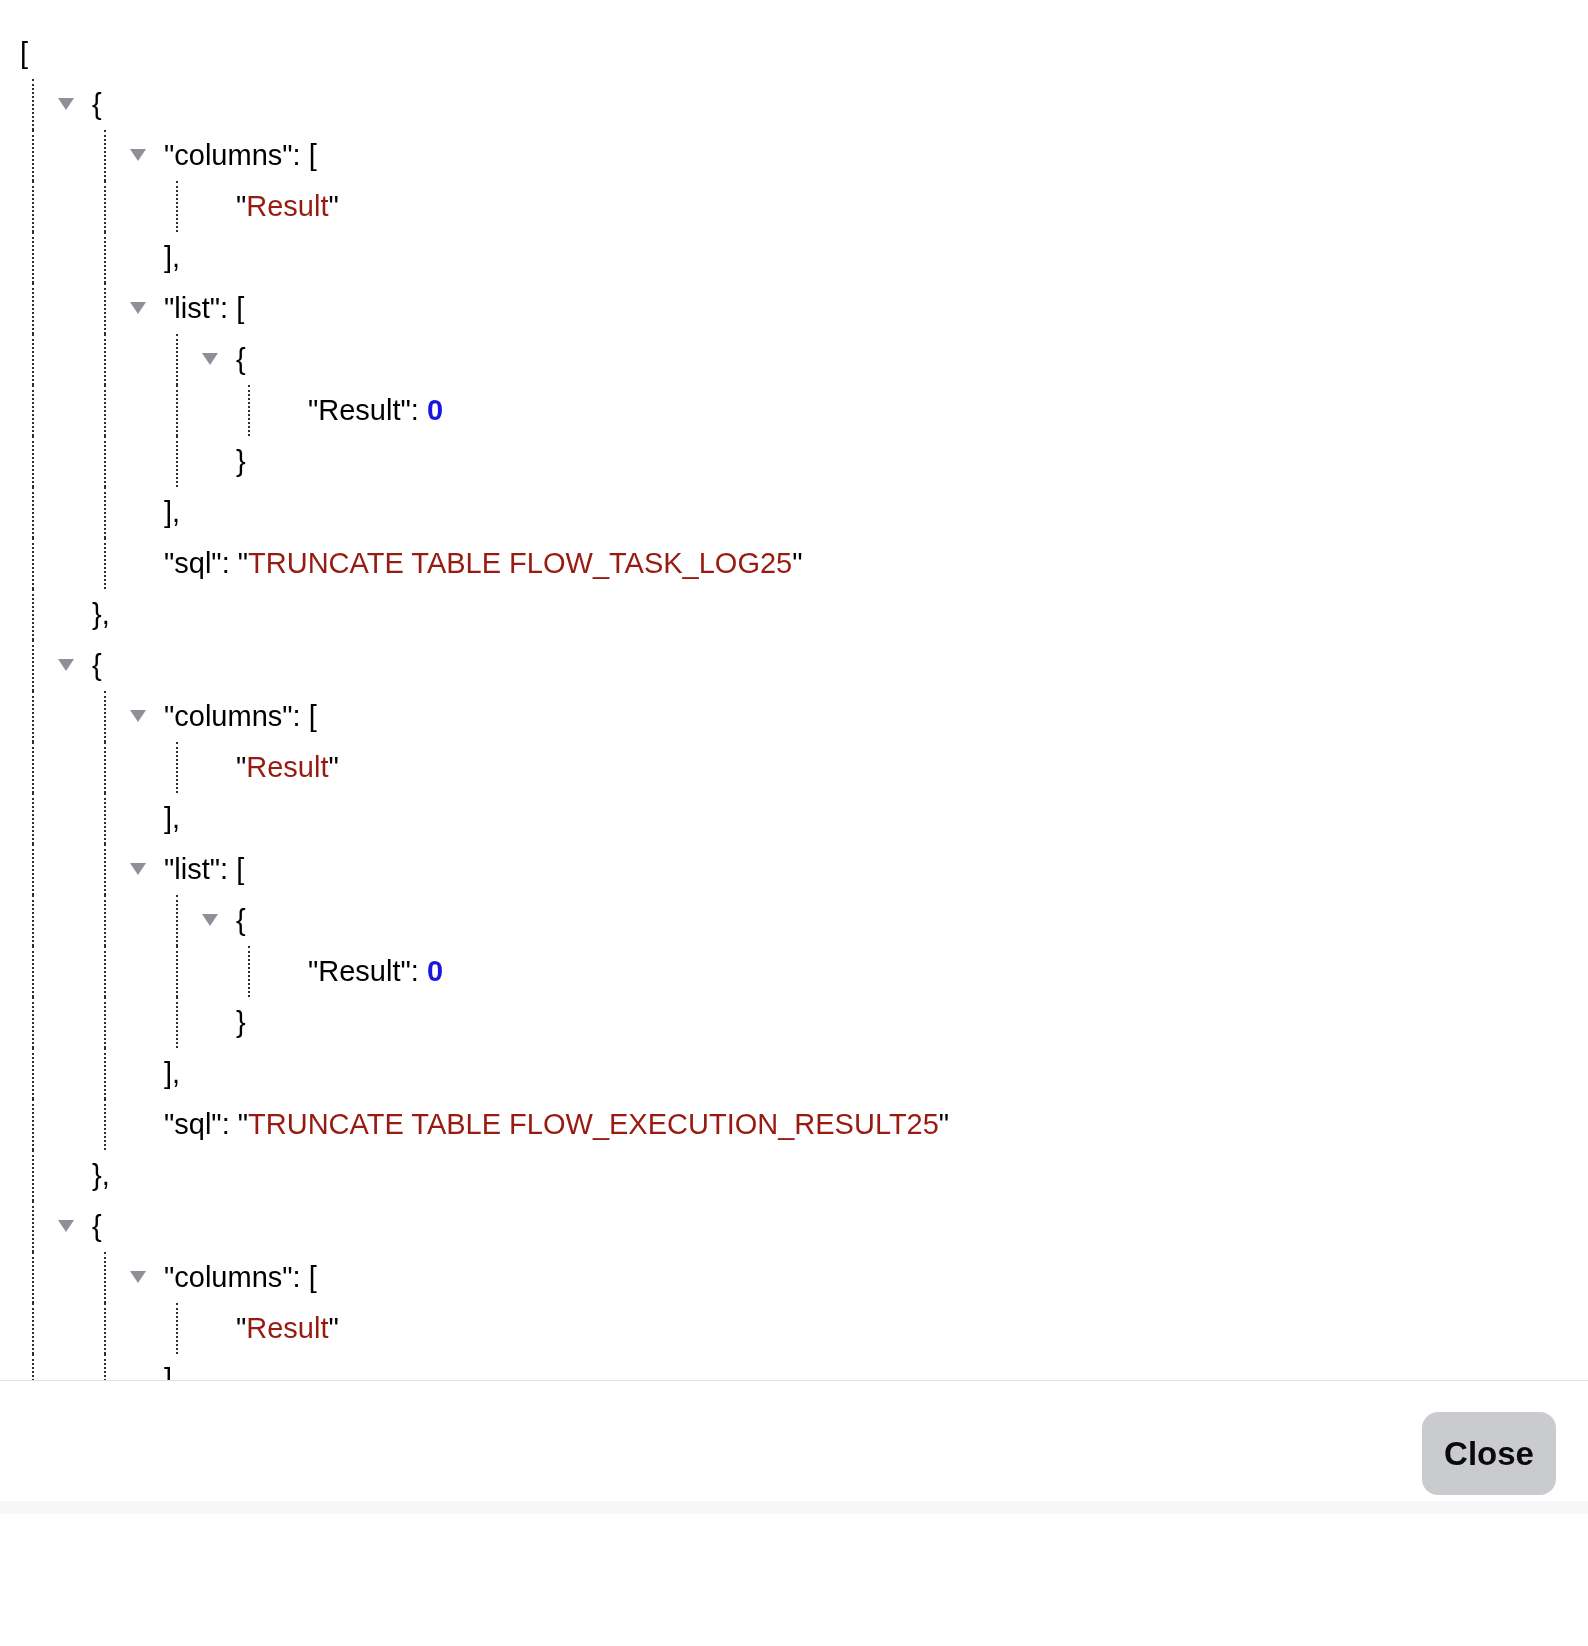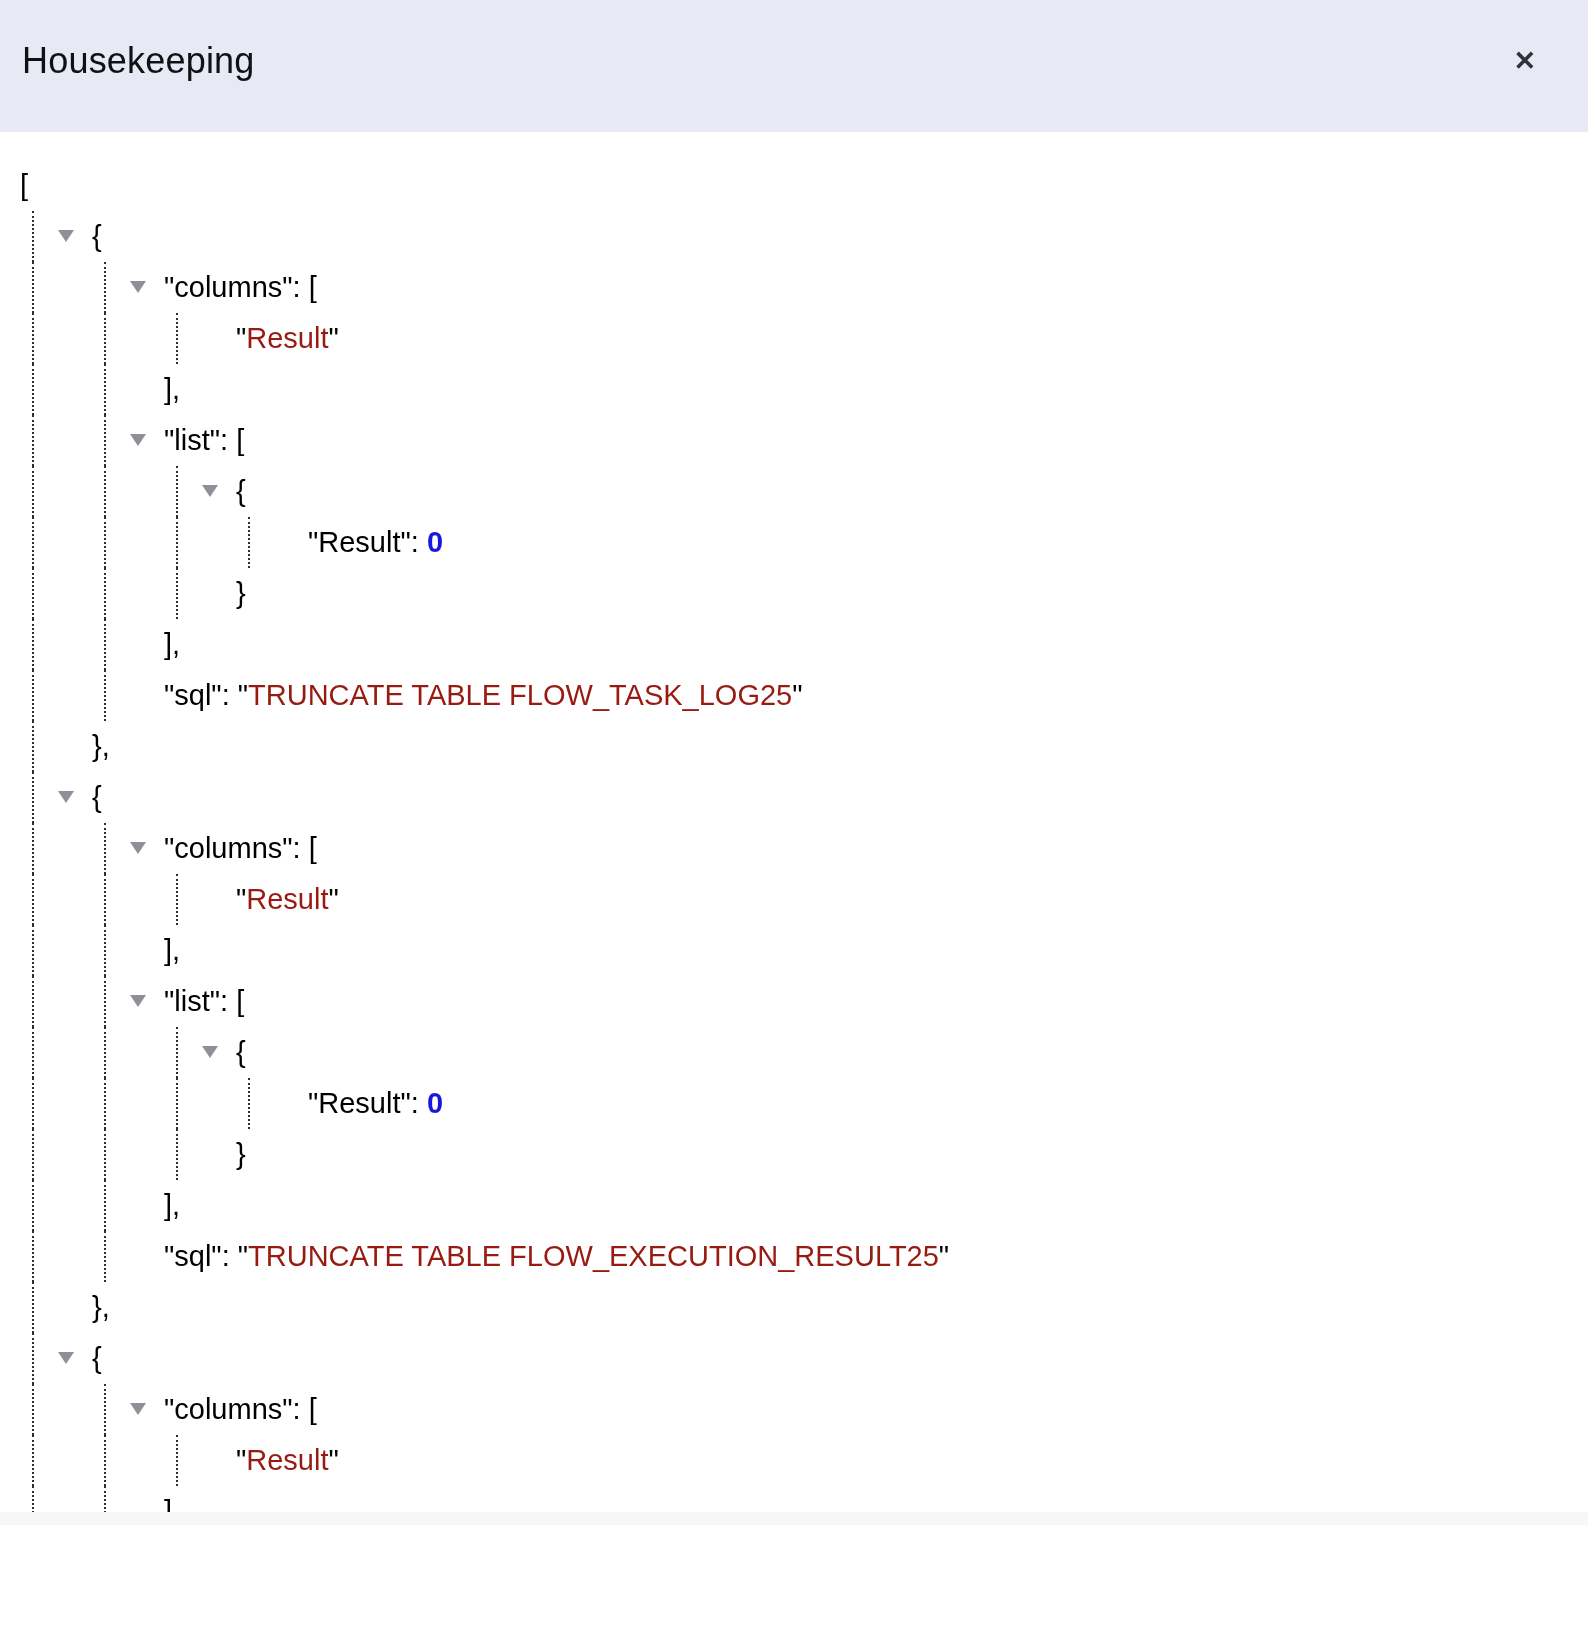--- a/index.html
+++ b/index.html
@@ -53,24 +53,20 @@
     font-size:33px;font-weight:700;color:#0a0a0a;
     font-family:"Liberation Sans",sans-serif;
   }
   .backdrop-strip{flex:0 0 13px;height:13px;background:#f7f7f9;}
 </style>
 </head>
 <body>
 
 <div class="modal">
 
-  <header class="modal-header">
-    <h1 class="modal-title">Housekeeping</h1>
-    <button class="close-x">✕</button>
-  </header>
 
   <div class="modal-body" id="tree">
       <div class="row"><span class="txt" style="left: 20px;"><span class="seg-plain">[</span></span></div>
       <div class="row"><span class="guide" style="left: 32px;"></span><span class="tri" style="left: 58px;"></span><span class="txt" style="left: 92px;"><span class="seg-plain">{</span></span></div>
       <div class="row"><span class="guide" style="left: 32px;"></span><span class="guide" style="left: 104px;"></span><span class="tri" style="left: 130px;"></span><span class="txt" style="left: 164px;"><span class="seg-plain">"columns": [</span></span></div>
       <div class="row"><span class="guide" style="left: 32px;"></span><span class="guide" style="left: 104px;"></span><span class="guide" style="left: 176px;"></span><span class="txt" style="left: 236px;"><span class="seg-plain">"</span><span class="seg-string">Result</span><span class="seg-plain">"</span></span></div>
       <div class="row"><span class="guide" style="left: 32px;"></span><span class="guide" style="left: 104px;"></span><span class="txt" style="left: 164px;"><span class="seg-plain">],</span></span></div>
       <div class="row"><span class="guide" style="left: 32px;"></span><span class="guide" style="left: 104px;"></span><span class="tri" style="left: 130px;"></span><span class="txt" style="left: 164px;"><span class="seg-plain">"list": [</span></span></div>
       <div class="row"><span class="guide" style="left: 32px;"></span><span class="guide" style="left: 104px;"></span><span class="guide" style="left: 176px;"></span><span class="tri" style="left: 202px;"></span><span class="txt" style="left: 236px;"><span class="seg-plain">{</span></span></div>
       <div class="row"><span class="guide" style="left: 32px;"></span><span class="guide" style="left: 104px;"></span><span class="guide" style="left: 176px;"></span><span class="guide" style="left: 248px;"></span><span class="txt" style="left: 308px;"><span class="seg-plain">"Result": </span><span class="seg-number">0</span></span></div>
@@ -88,16 +84,19 @@
       <div class="row"><span class="guide" style="left: 32px;"></span><span class="guide" style="left: 104px;"></span><span class="guide" style="left: 176px;"></span><span class="txt" style="left: 236px;"><span class="seg-plain">}</span></span></div>
       <div class="row"><span class="guide" style="left: 32px;"></span><span class="guide" style="left: 104px;"></span><span class="txt" style="left: 164px;"><span class="seg-plain">],</span></span></div>
       <div class="row"><span class="guide" style="left: 32px;"></span><span class="guide" style="left: 104px;"></span><span class="txt" style="left: 164px;"><span class="seg-plain">"sql": "</span><span class="seg-string">TRUNCATE TABLE FLOW_EXECUTION_RESULT25</span><span class="seg-plain">"</span></span></div>
       <div class="row"><span class="guide" style="left: 32px;"></span><span class="txt" style="left: 92px;"><span class="seg-plain">},</span></span></div>
       <div class="row"><span class="guide" style="left: 32px;"></span><span class="tri" style="left: 58px;"></span><span class="txt" style="left: 92px;"><span class="seg-plain">{</span></span></div>
       <div class="row"><span class="guide" style="left: 32px;"></span><span class="guide" style="left: 104px;"></span><span class="tri" style="left: 130px;"></span><span class="txt" style="left: 164px;"><span class="seg-plain">"columns": [</span></span></div>
       <div class="row"><span class="guide" style="left: 32px;"></span><span class="guide" style="left: 104px;"></span><span class="guide" style="left: 176px;"></span><span class="txt" style="left: 236px;"><span class="seg-plain">"</span><span class="seg-string">Result</span><span class="seg-plain">"</span></span></div>
       <div class="row"><span class="guide" style="left: 32px;"></span><span class="guide" style="left: 104px;"></span><span class="txt" style="left: 164px;"><span class="seg-plain">],</span></span></div>
     </div>
 
+  <footer class="modal-footer">
+    <button class="close-btn">Close</button>
+  </footer>
 
   <div class="backdrop-strip"></div>
 
 </div>
 
 </body></html>

